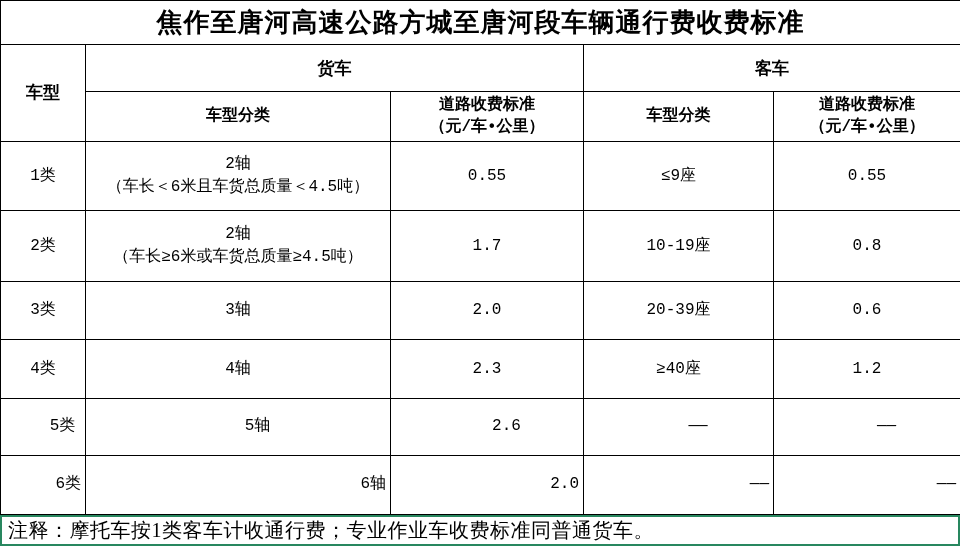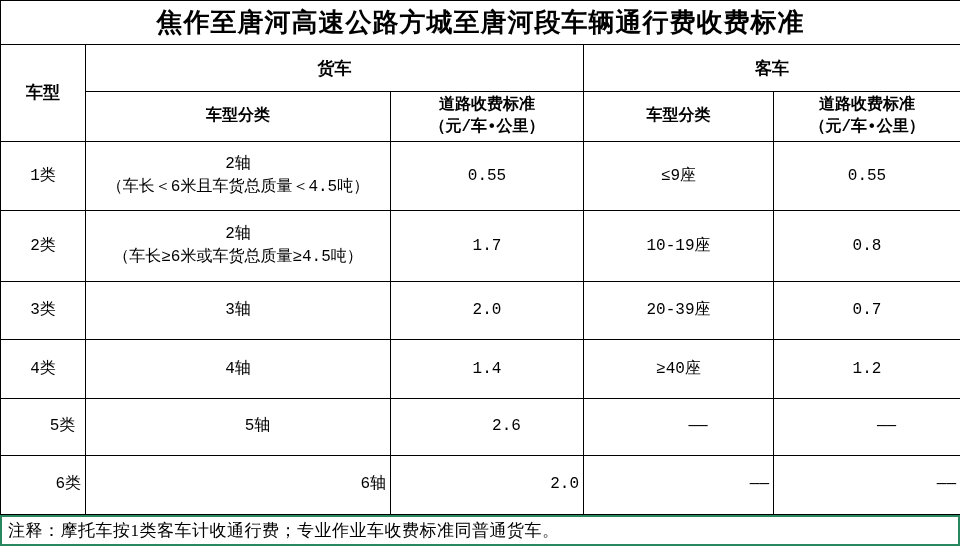--- a/index.html
+++ b/index.html
@@ -51,21 +51,21 @@
   tr.r6 td { height: 58px; text-align: right; }
   .note-bar {
     width: 960px;
     height: 31px;
     box-sizing: border-box;
     border: 2px solid #28875f;
     background: #ffffff;
     display: flex;
     align-items: center;
     padding-left: 6px;
-    font-size: 17px;
+    font-size: 20px;
     letter-spacing: 0.5px;
   }
 </style>
 </head>
 <body>
 
 <div class="page">
 
   <table class="toll-table">
     <colgroup>
@@ -127,30 +127,30 @@
     </tr>
 
     <tr class="data-row r3">
       <td>3类</td>
       <td>
         <div class="line1">3轴</div>
 
       </td>
       <td>2.0</td>
       <td>20-39座</td>
-      <td>0.7</td>
+      <td>0.6</td>
     </tr>
 
     <tr class="data-row r4">
       <td>4类</td>
       <td>
         <div class="line1">4轴</div>
 
       </td>
-      <td>1.4</td>
+      <td>2.3</td>
       <td>≥40座</td>
       <td>1.2</td>
     </tr>
 
     <tr class="data-row r5">
       <td>5类</td>
       <td>
         <div class="line1">5轴</div>
 
       </td>

